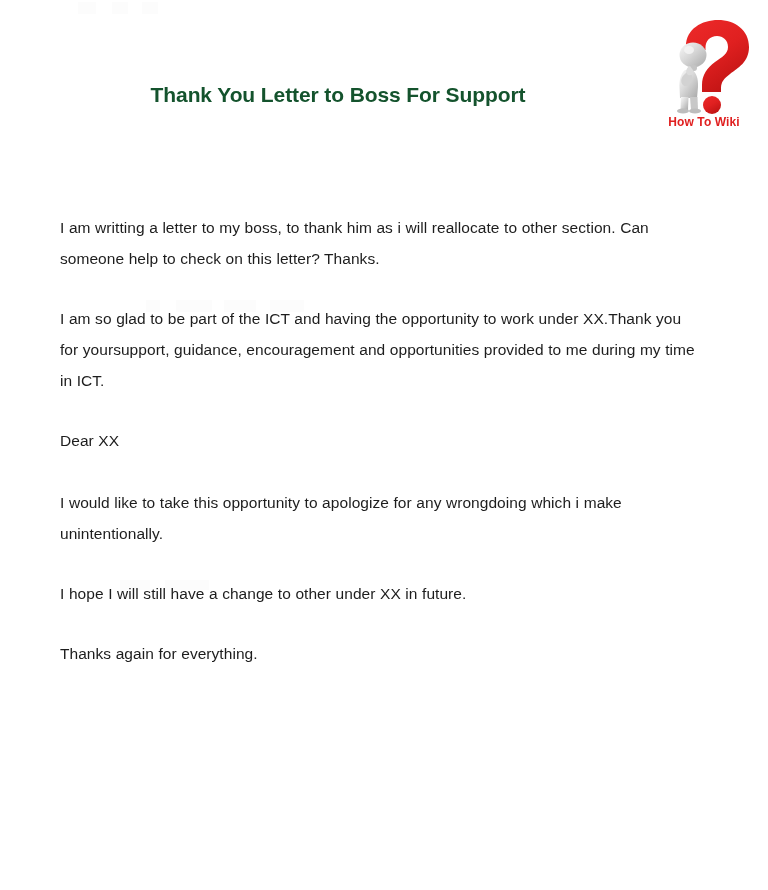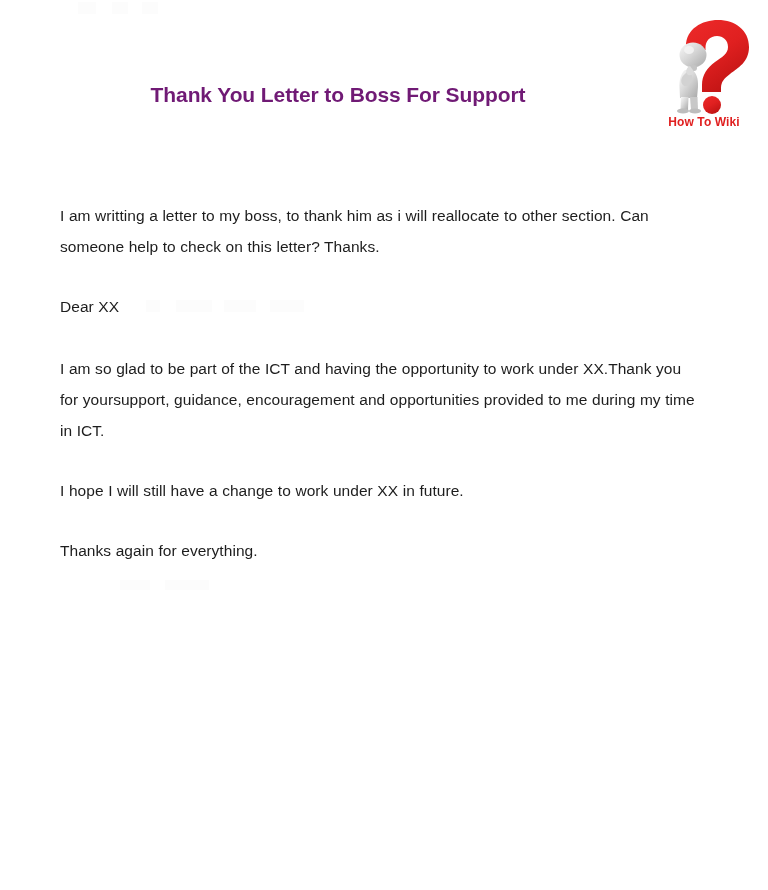--- a/index.html
+++ b/index.html
@@ -47,21 +47,21 @@
 
   .page-title {
     position: absolute;
     left: 0;
     right: 16px;
     top: 68px;
     text-align: center;
     font-size: 21px;
     font-weight: bold;
     letter-spacing: -0.1px;
-    color: #701a75;
+    color: #14532d;
     padding-right: 116px;
     padding-left: 40px;
     box-sizing: border-box;
     line-height: 1.2;
   }
 
   
   .logo {
     position: absolute;
     right: 12px;
@@ -96,21 +96,21 @@
     position: absolute;
     left: 60px;
     top: 200px;
     width: 636px;
   }
 
   .para {
     font-size: 15.5px;
     line-height: 31px;
     color: #1d1d1d;
-    margin: 0 0 29px 0;
+    margin: 12px 0 29px 0;
     letter-spacing: 0.05px;
     word-spacing: 0.2px;
   }
   .para.salutation {
     margin-bottom: 31px;
   }
   .para:last-child {
     margin-bottom: 0;
   }
 </style>
@@ -184,19 +184,20 @@
 
           <ellipse cx="37" cy="32" rx="5" ry="4" fill="#F4F4F4" opacity="0.85"></ellipse>
         </svg>
       </div>
       <div class="logo-caption">How To Wiki</div>
     </div>
   </div>
 
   <div class="letter-body">
     <p class="para">I am writting a letter to my boss, to thank him as i will reallocate to other section. Can someone help to check on this letter? Thanks.</p>
+    <p class="para">I am so glad to be part of the ICT and having the opportunity to work under XX.Thank you for yoursupport, guidance, encouragement and opportunities provided to me during my time in ICT.</p>
     <p class="para salutation">Dear XX</p>
-    <p class="para">I am so glad to be part of the ICT and having the opportunity to work under XX.Thank you for yoursupport, guidance, encouragement and opportunities provided to me during my time in ICT.</p>
-    <p class="para">I hope I will still have a change to work under XX in future.</p>
+    <p class="para">I would like to take this opportunity to apologize for any wrongdoing which i make unintentionally.</p>
+    <p class="para">I hope I will still have a change to other under XX in future.</p>
     <p class="para">Thanks again for everything.</p>
   </div>
 
 </div>
 
 </body></html>

